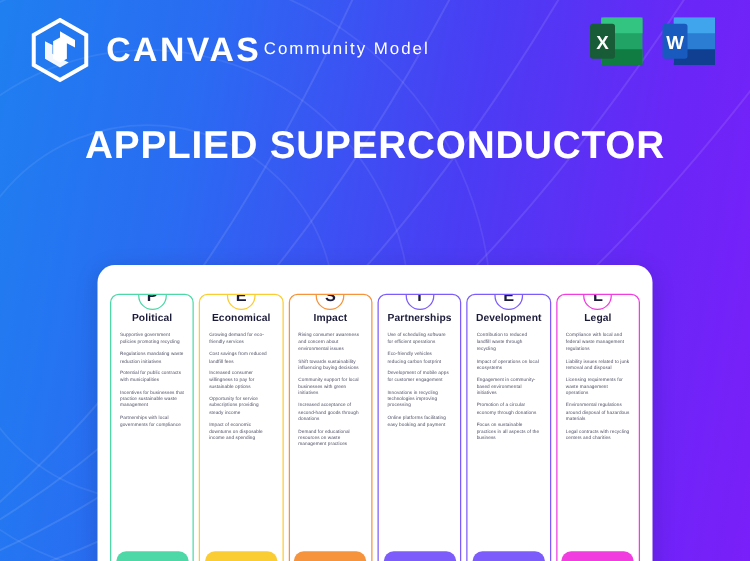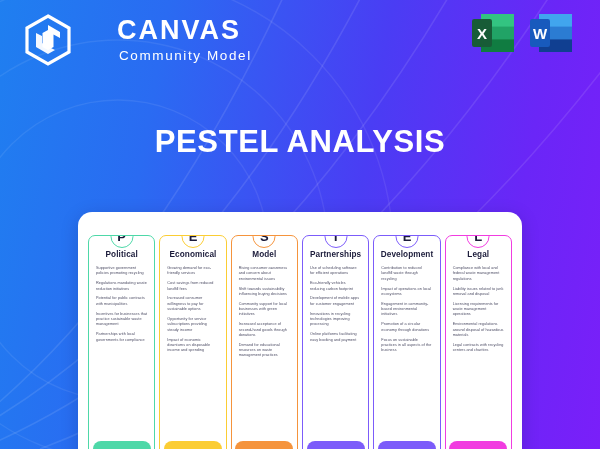--- a/index.html
+++ b/index.html
@@ -18,21 +18,21 @@
   .arcs { position:absolute; inset:0; pointer-events:none; }
   .arcs svg { position:absolute; left:0; top:0; }
 
   
   .header {
     position:absolute; left:22px; top:14px;
     display:flex; align-items:center; gap:11px;
     z-index:5;
   }
   .logo-mark { width:52px; height:52px; flex:0 0 52px; }
-  .logo-text { display:flex; flex-direction:column; line-height:1;margin-left:32px; }
+  .logo-text { display:flex; flex-direction:row; line-height:1; }
   .logo-title {
     color:#ffffff; font-size:27px; font-weight:700;
     letter-spacing:2.0px;
   }
   .logo-sub {
     color:#ffffff; font-size:13.5px; font-weight:400;
     letter-spacing:1.6px; margin-top:5px; padding-left:2px;
   }
 
   .office-icons {
@@ -168,21 +168,21 @@
         <rect x="11" y="4" width="33" height="38" rx="2" fill="#2b7cd3"></rect>
         <rect x="11" y="4" width="33" height="12.6" fill="#41a5ee"></rect>
         <rect x="11" y="29.4" width="33" height="12.6" fill="#103f91"></rect>
         <rect x="2" y="9" width="20" height="28" rx="2.2" fill="#185abd"></rect>
         <text x="12" y="29" font-family="'Liberation Sans',sans-serif" font-size="15" font-weight="700" fill="#ffffff" text-anchor="middle">W</text>
       </svg>
     </div>
   </div>
 
   <div class="title-block">
-    <div class="sub-title">PESTEL ANALYSIS</div>
+    <div class="main-title">APPLIED SUPERCONDUCTOR</div>
   </div>
 
   <div class="card" id="card">
       <div class="col" style="--c: #4ed8a8;">
         <div class="col-box">
           <div class="letter-badge">P</div>
           <div class="col-name">Political</div>
           <ul class="points">
             <li>Supportive government policies promoting recycling</li>
             <li>Regulations mandating waste reduction initiatives</li>
@@ -203,21 +203,21 @@
             <li>Increased consumer willingness to pay for sustainable options</li>
             <li>Opportunity for service subscriptions providing steady income</li>
             <li>Impact of economic downturns on disposable income and spending</li>
           </ul>
           <div class="icon-tile"></div>
         </div>
       </div>
       <div class="col" style="--c: #f5943d;">
         <div class="col-box">
           <div class="letter-badge">S</div>
-          <div class="col-name">Model</div>
+          <div class="col-name">Impact</div>
           <ul class="points">
             <li>Rising consumer awareness and concern about environmental issues</li>
             <li>Shift towards sustainability influencing buying decisions</li>
             <li>Community support for local businesses with green initiatives</li>
             <li>Increased acceptance of second-hand goods through donations</li>
             <li>Demand for educational resources on waste management practices</li>
           </ul>
           <div class="icon-tile"></div>
         </div>
       </div>

